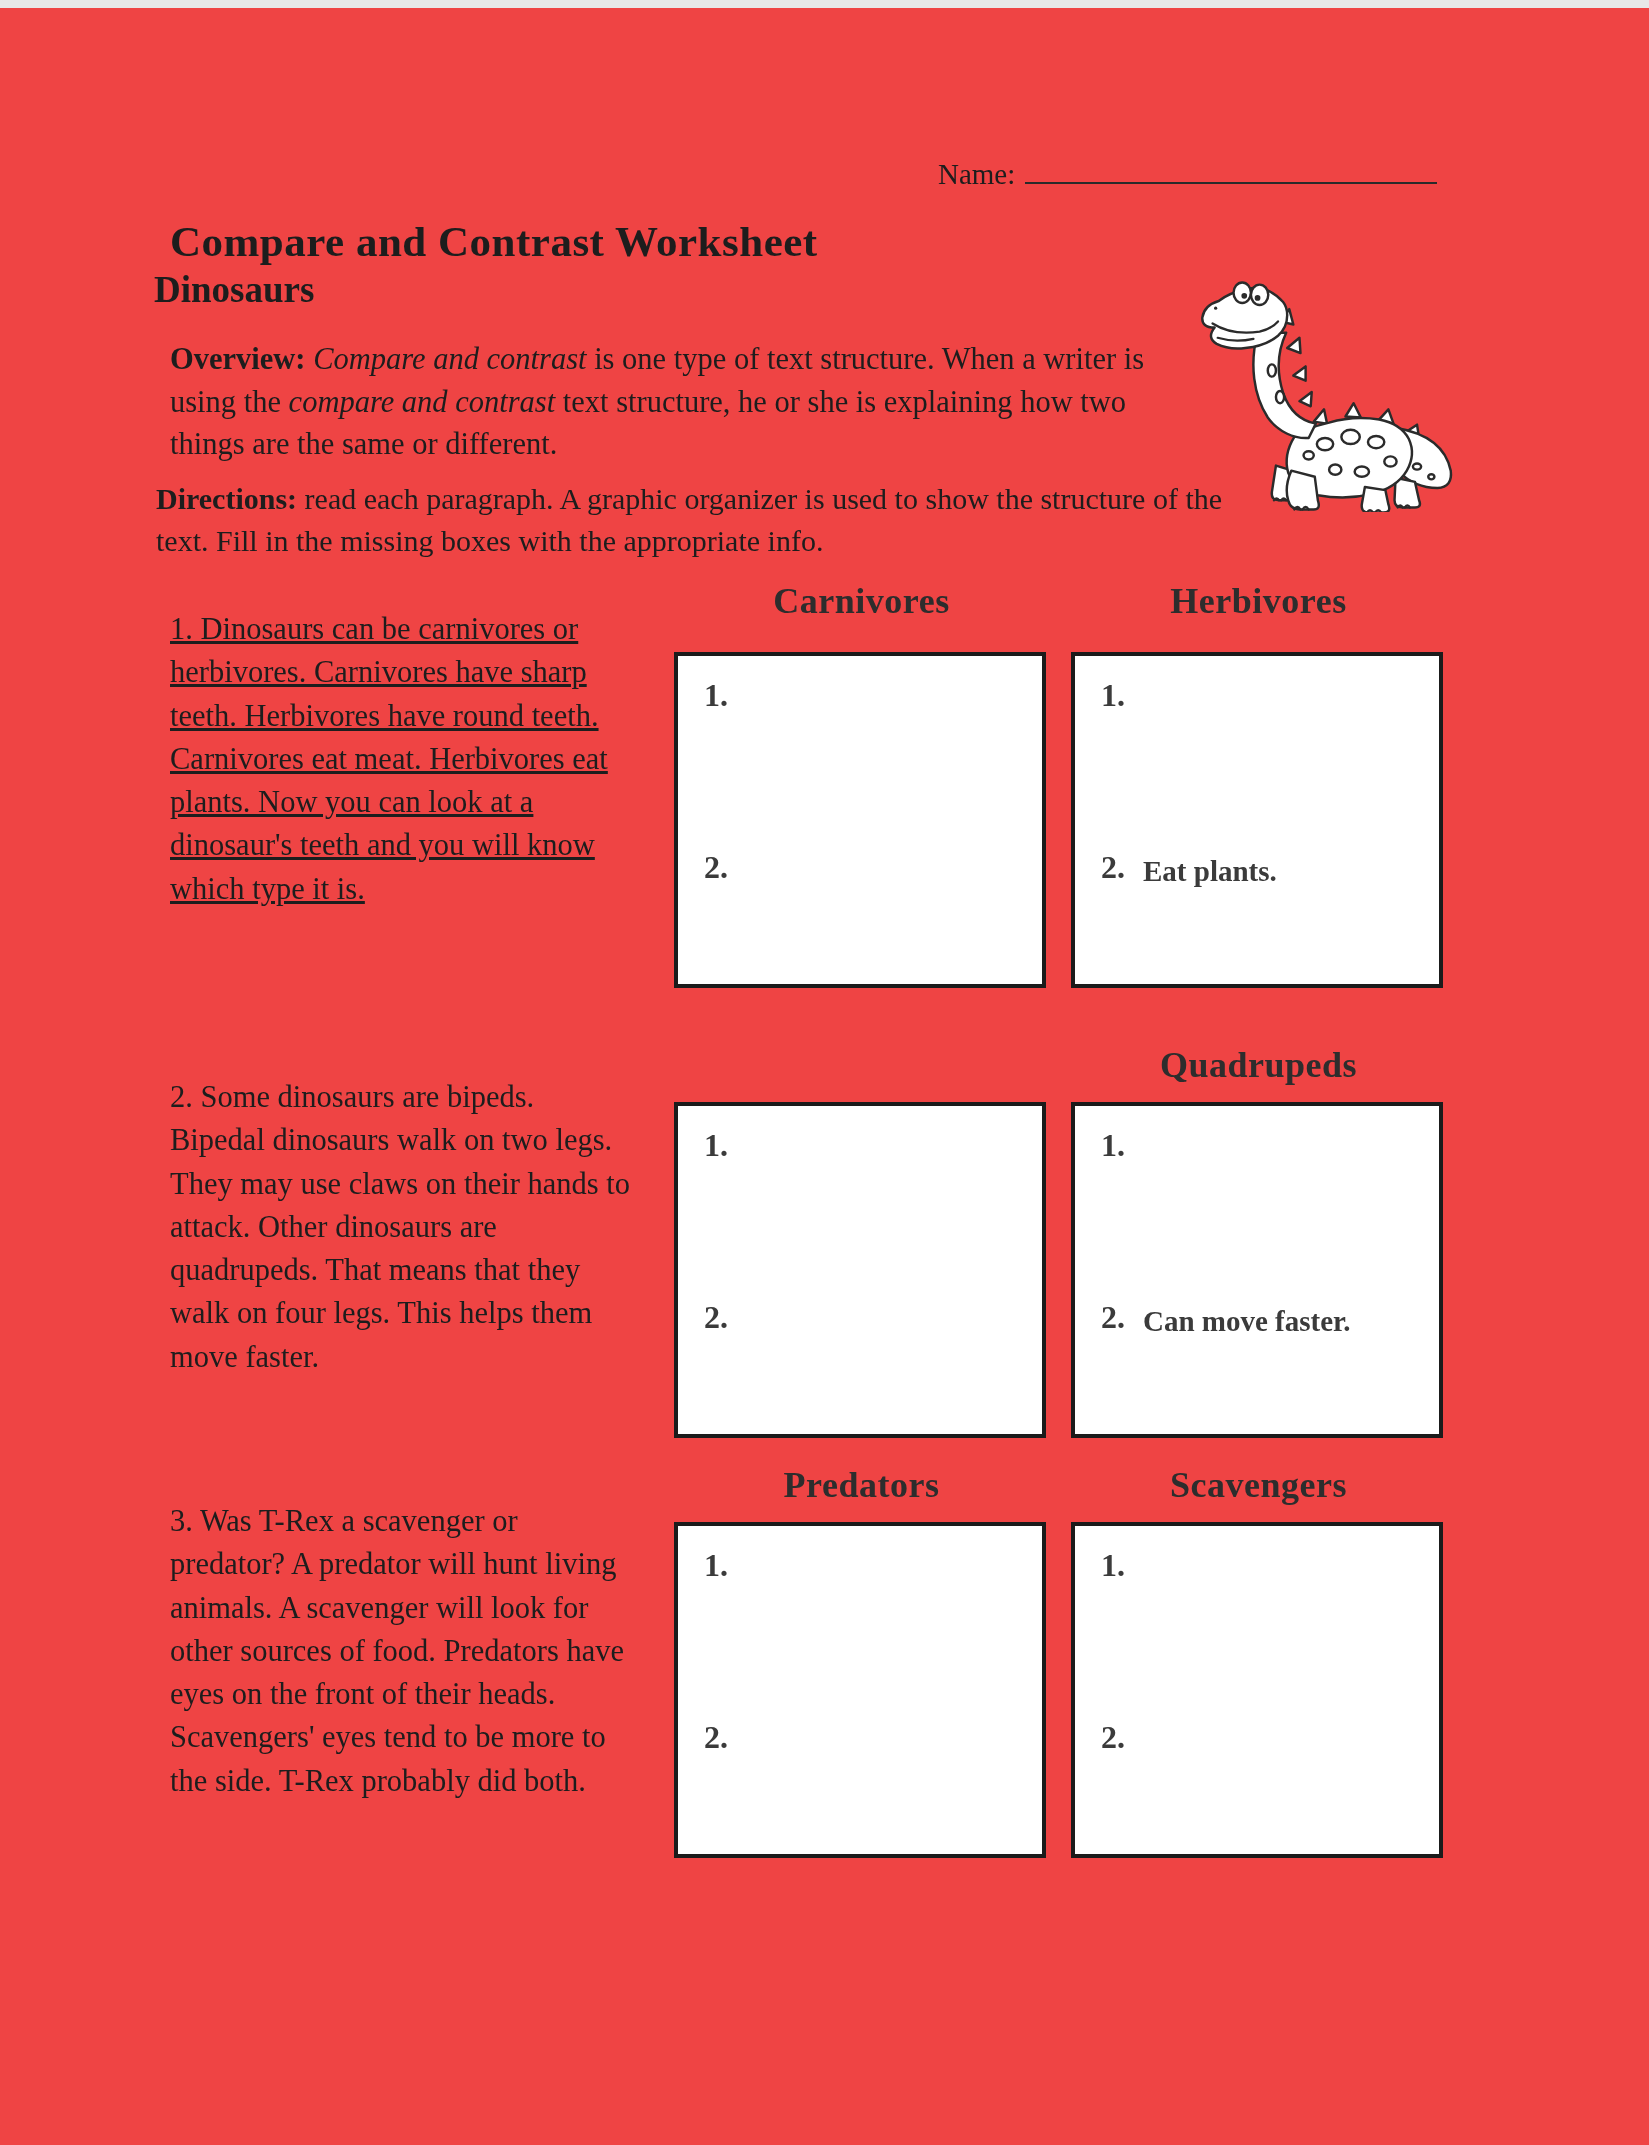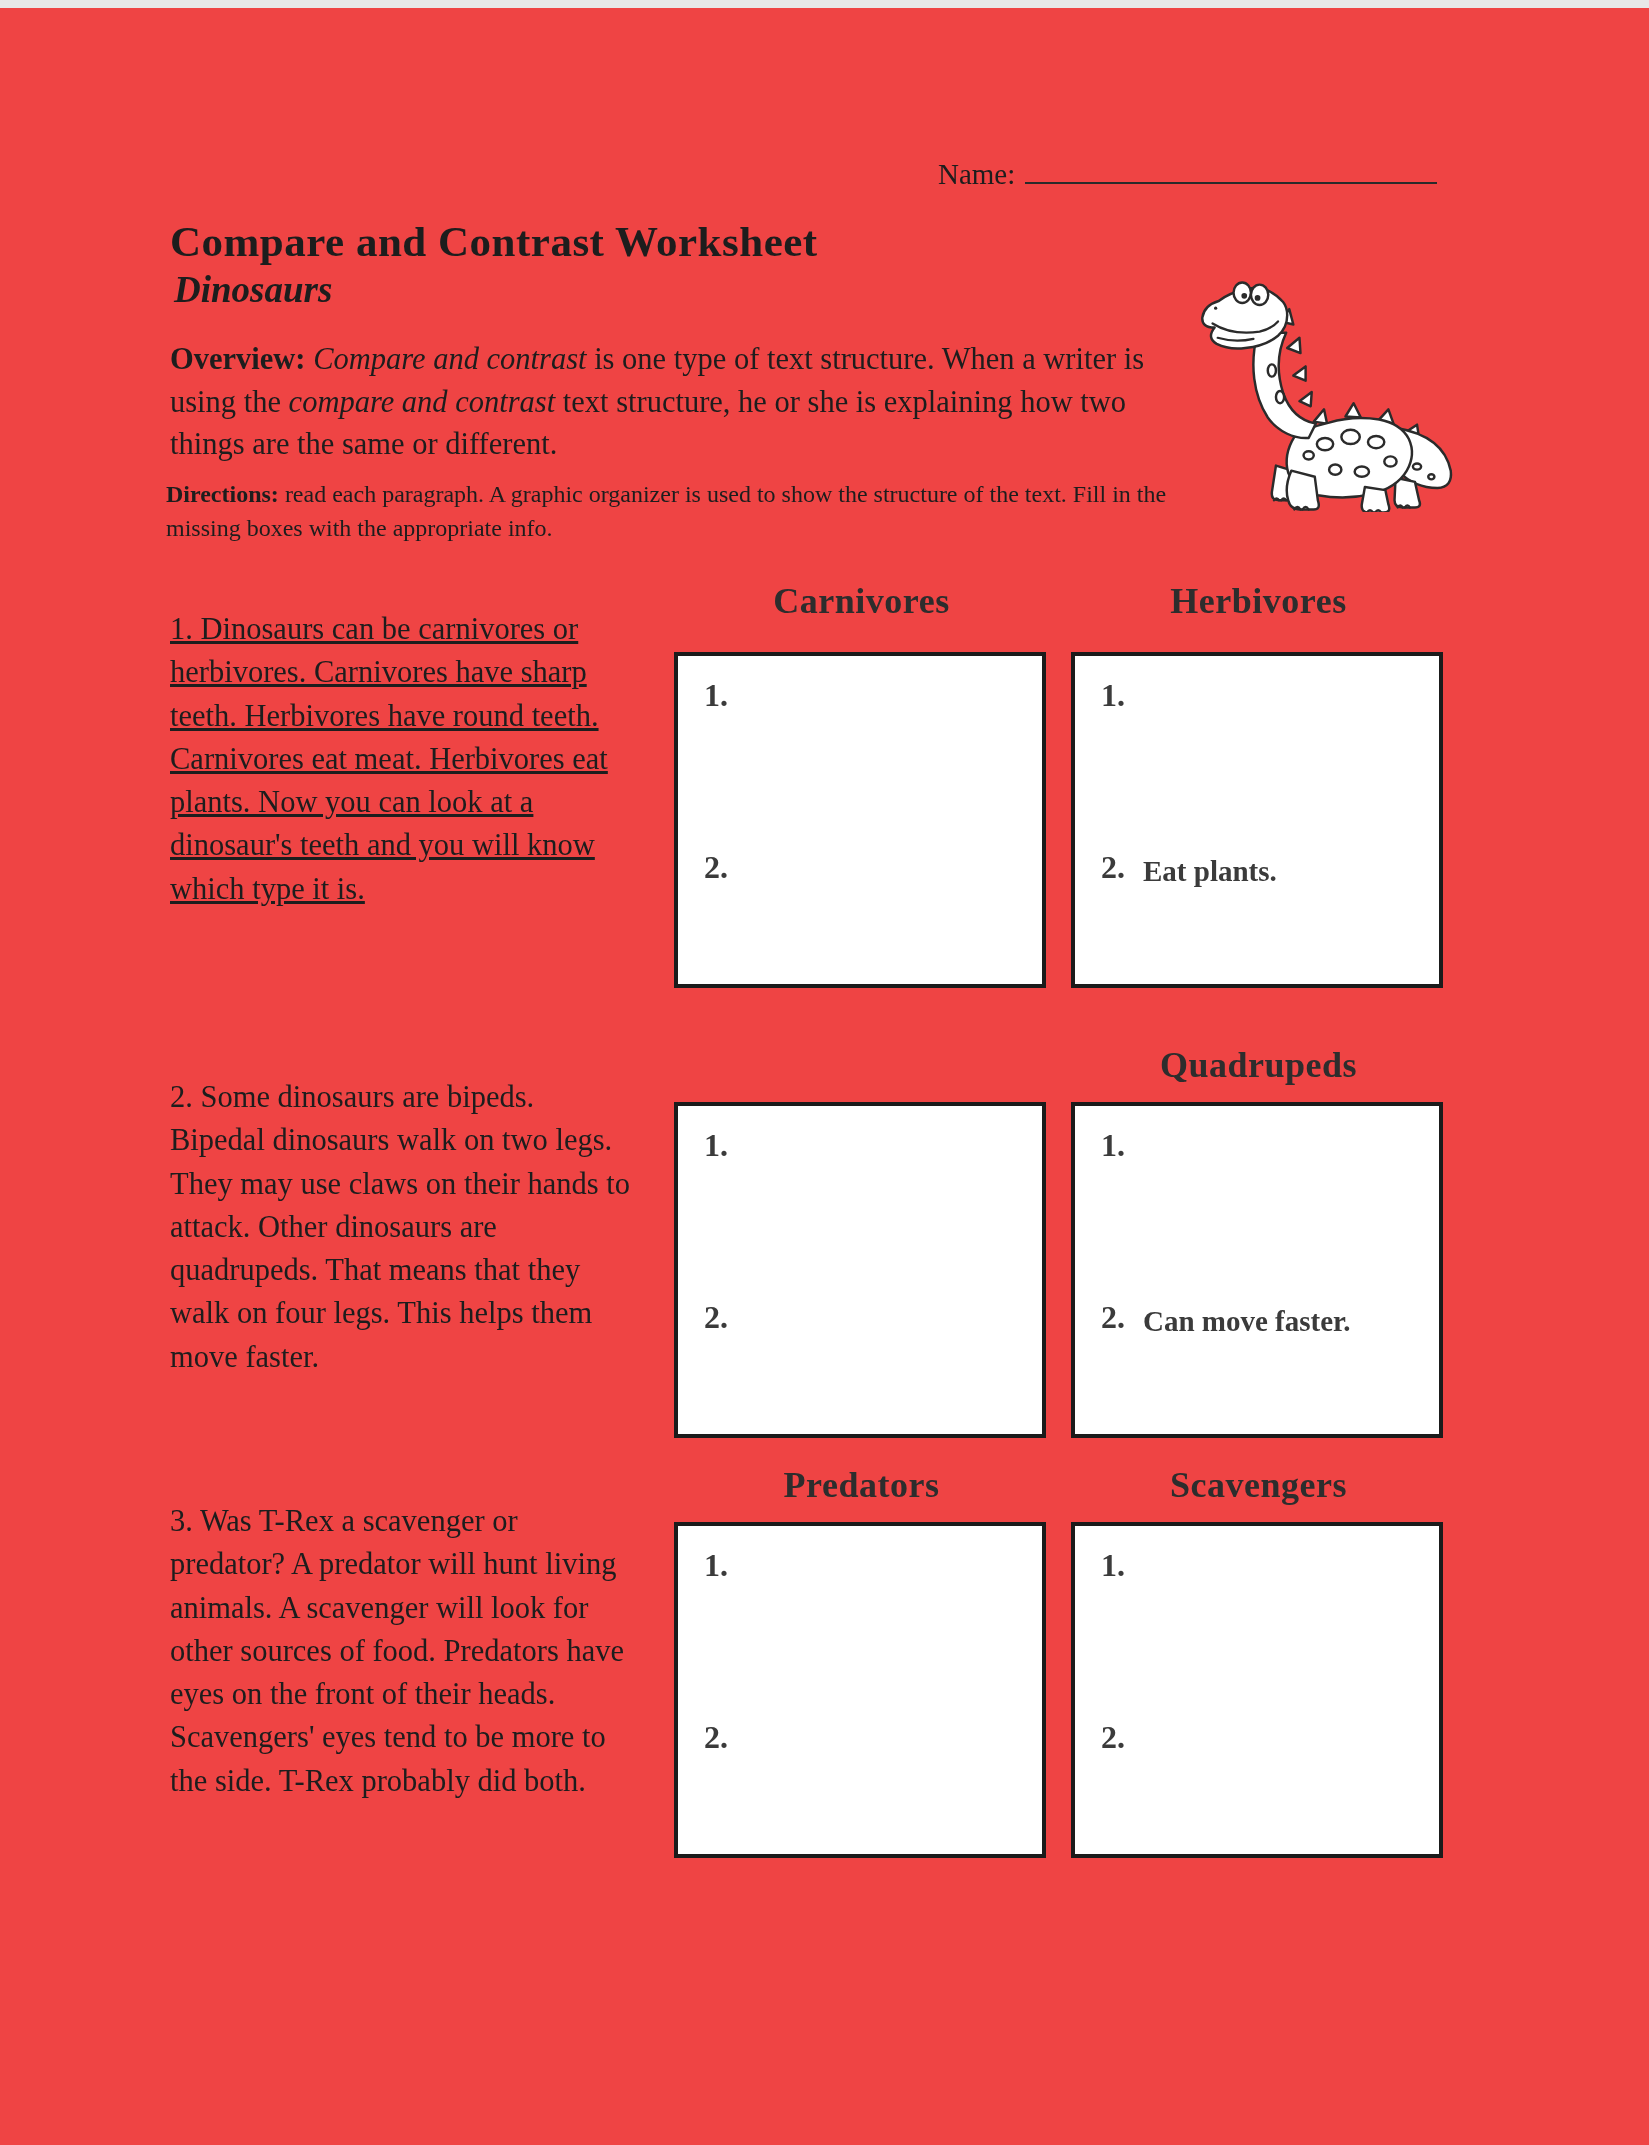--- a/index.html
+++ b/index.html
@@ -6,24 +6,24 @@
   .page {
     position:relative; width:1649px; height:2145px; margin:8px auto;
     background:#ef4444; font-family:"Liberation Serif", serif; color:#1d1d1d;
     overflow:hidden;
   }
   
   .name-row { position:absolute; left:938px; top:148px; font-size:29px; white-space:nowrap; }
   .name-line { display:inline-block; width:412px; height:26px; border-bottom:2px solid #2a2a2a; margin-left:10px; }
   
   .title    { position:absolute; left:170px; top:212px; font-size:43px; font-weight:bold; line-height:1; letter-spacing:0.5px; }
-  .subtitle { position:absolute; left:174px; top:262px; font-size:37px; font-weight:bold; font-style:italic; line-height:1.1; }
+  .subtitle { position:absolute; left:154px; top:262px; font-size:37px; font-weight:bold; line-height:1.1; }
   
   .overview   { position:absolute; left:170px; top:330px; width:1010px; font-size:30.5px; line-height:1.4; }
-  .directions { position:absolute; left:166px; top:470px; width:1080px; font-size:24px; line-height:1.4; }
+  .directions { position:absolute; left:156px; top:470px; width:1080px; font-size:30px; line-height:1.4; }
   .b { font-weight:bold; }
   .i { font-style:italic;text-align:center; }
   
   .para { position:absolute; left:170px; width:460px; font-size:30.5px; line-height:1.42; }
   .para-1 { top:600px;text-decoration:underline; }
   .para-2 { top:1068px; }
   .para-3 { top:1492px; }
   
   .box-title { position:absolute; width:375px; text-align:center; font-size:36px; font-weight:bold; color:#2d2d2d; letter-spacing:0.5px; }
   .col-l { left:674px; }

